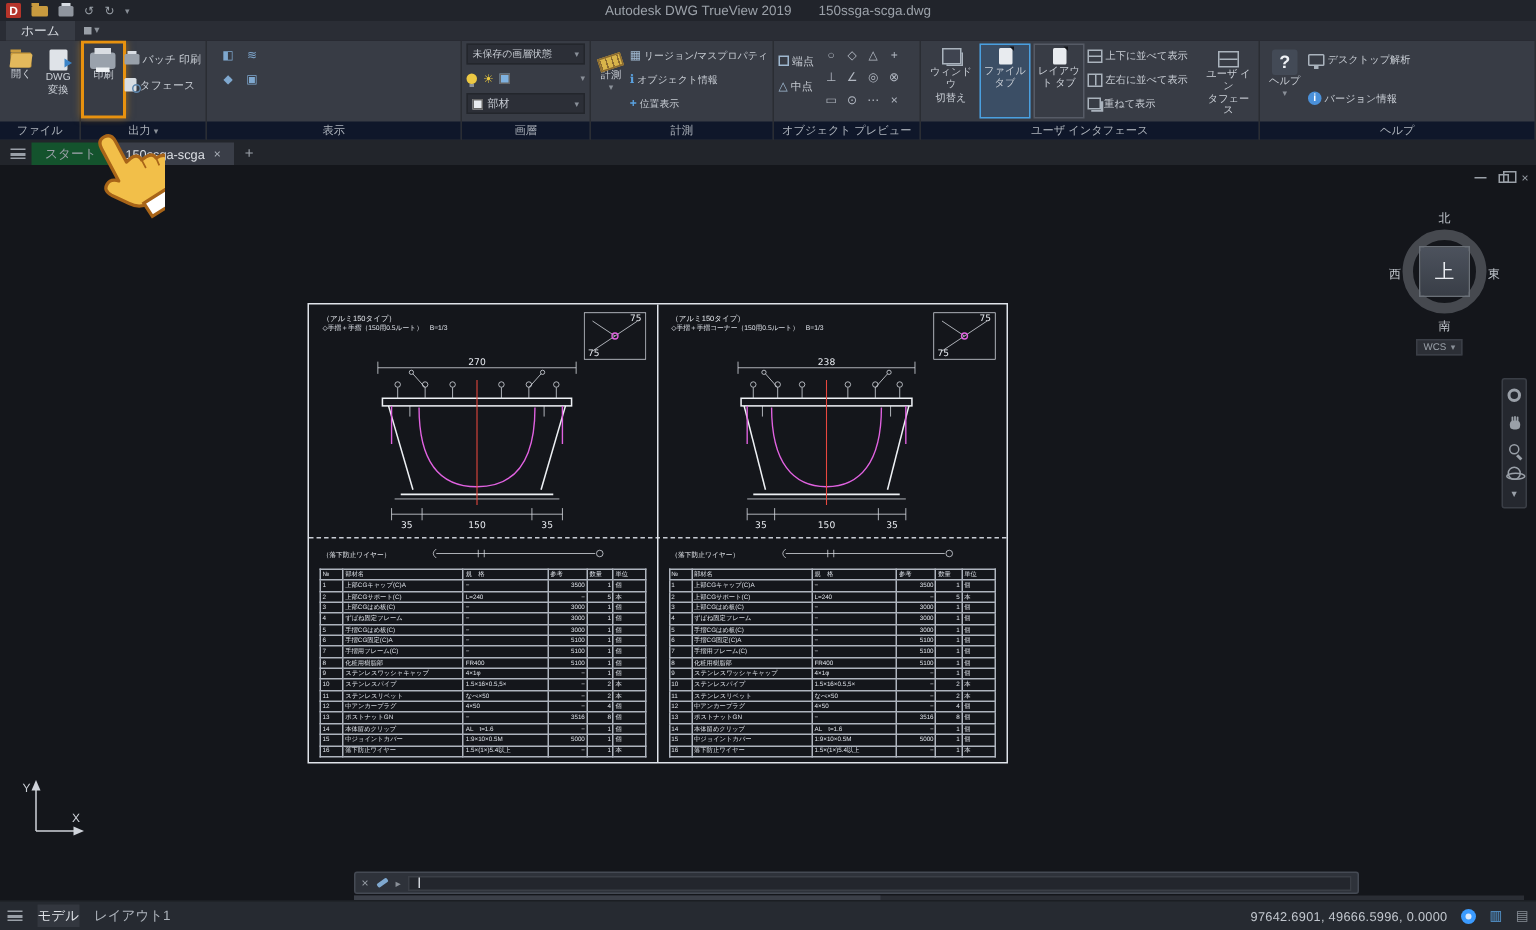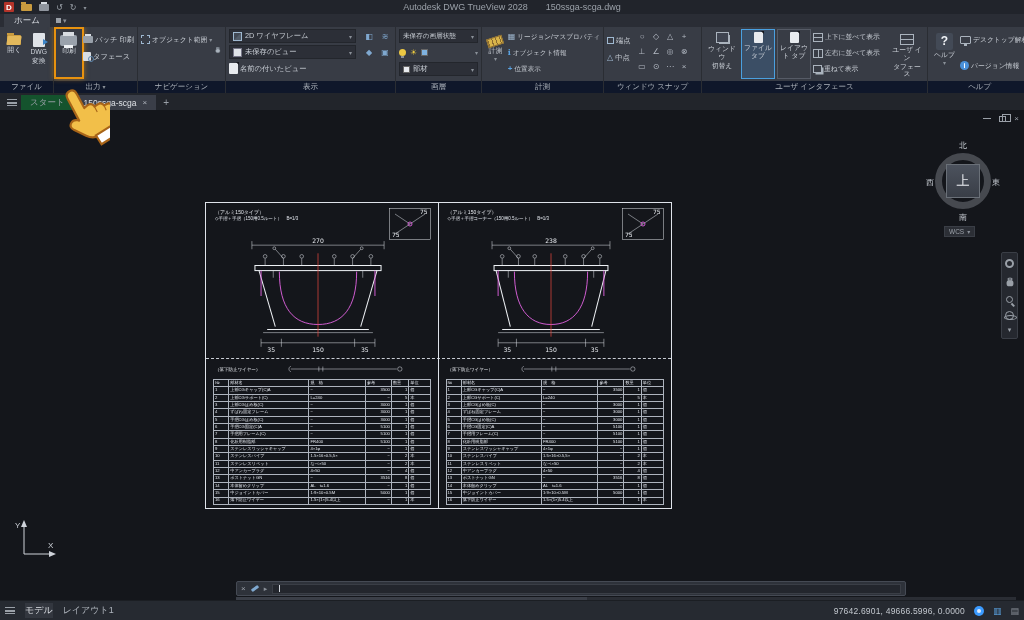--- a/index.html
+++ b/index.html
@@ -194,21 +194,21 @@
 <div class="titlebar">
   <div class="app-logo">D</div>
   <div class="qat">
     <span class="mi i-folder-sm"></span>
     <span class="mi i-printer-sm"></span>
     <span>↺</span>
     <span>↻</span>
     <span class="caret">▾</span>
   </div>
   <div class="titlebar-title">
-    <span>Autodesk DWG TrueView 2028</span><span class="fname">150ssga-scga.dwg</span>
+    <span>Autodesk DWG TrueView 2019</span><span class="fname">150ssga-scga.dwg</span>
   </div>
 </div>
 
 <div class="tabrow">
   <div class="ribbon-tab">ホーム</div>
   <div class="ribbon-toggle">
     <span class="sq"></span>
     <span>▾</span>
   </div>
 </div>
@@ -244,55 +244,23 @@
         </div>
         <div class="smallrow">
           <span class="mi i-mini-preview"></span>
           <span>タフェース</span>
         </div>
       </div>
     </div>
     <div class="rpanel-label"><span>出力</span> <span class="caret">▾</span></div>
   </div>
 
-  <div class="rpanel" style="width:88px">
-    <div class="rpanel-content">
-      <div class="col" style="flex:1;padding-top:3px">
-        <div class="smallrow">
-          <span class="mi i-extents"></span>
-          <span style="font-size:6.8px">オブジェクト範囲</span>
-          <span class="caret">▾</span>
-        </div>
-      </div>
-      <svg width="20" height="22" viewBox="0 0 14 14" style="margin-top:10px">
-        <rect x="3" y="5" width="8" height="7" rx="3" fill="#aab3bd" stroke="#6c747e" stroke-width="0.7"></rect>
-        <path d="M5,5 V2.6 M7,5 V2.2 M9,5 V2.6" stroke="#aab3bd" stroke-width="1.4" stroke-linecap="round"></path>
-      </svg>
-    </div>
-    <div class="rpanel-label">ナビゲーション</div>
-  </div>
 
   <div class="rpanel" style="width:170px">
     <div class="rpanel-content">
-      <div class="col" style="flex:1">
-        <div class="dropdown">
-          <span class="mi i-cube"></span>
-          <span>2D ワイヤフレーム</span>
-          <span class="caret">▾</span>
-        </div>
-        <div class="dropdown">
-          <span class="mi i-view-sq"></span>
-          <span>未保存のビュー</span>
-          <span class="caret">▾</span>
-        </div>
-        <div class="smallrow">
-          <span class="mi i-page"></span>
-          <span>名前の付いたビュー</span>
-        </div>
-      </div>
       <div class="vgrid">
           <span>◧</span>
           <span>≋</span>
           <span>◆</span>
           <span>▣</span>
         </div>
     </div>
     <div class="rpanel-label">表示</div>
   </div>
 
@@ -364,21 +332,21 @@
           <span>⊥</span>
           <span>∠</span>
           <span>◎</span>
           <span>⊗</span>
           <span>▭</span>
           <span>⊙</span>
           <span>⋯</span>
           <span>×</span>
         </div>
     </div>
-    <div class="rpanel-label">ウィンドウ スナップ</div>
+    <div class="rpanel-label">オブジェクト プレビュー</div>
   </div>
 
   <div class="rpanel" style="width:226px">
     <div class="rpanel-content">
       <div class="bigbtn w34">
         <span class="mi i-win"></span>
         <span>ウィンドウ</span>
         <span>切替え</span>
       </div>
       <div class="bigbtn w34 blue">

